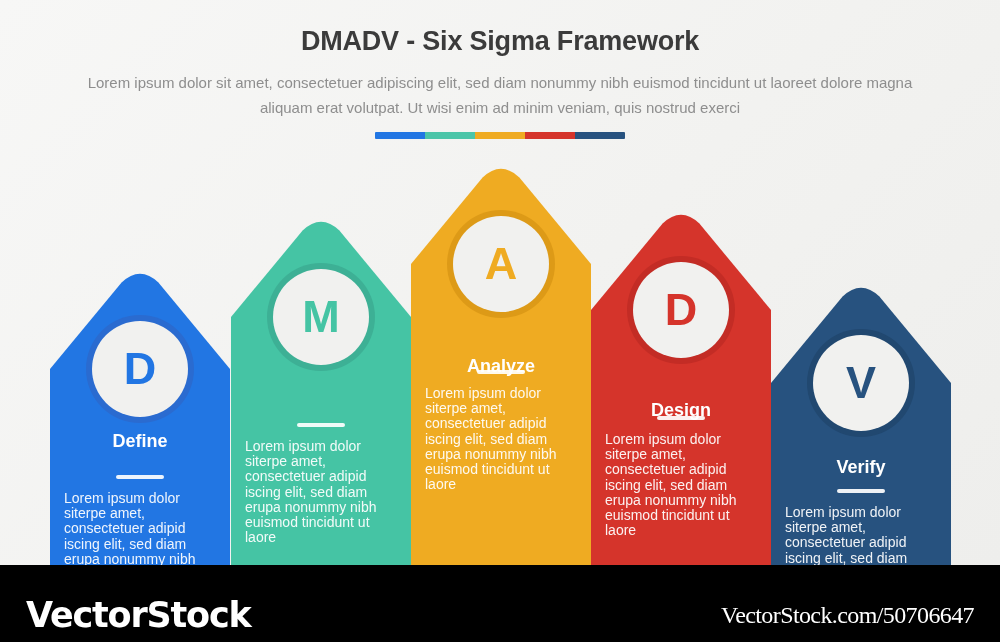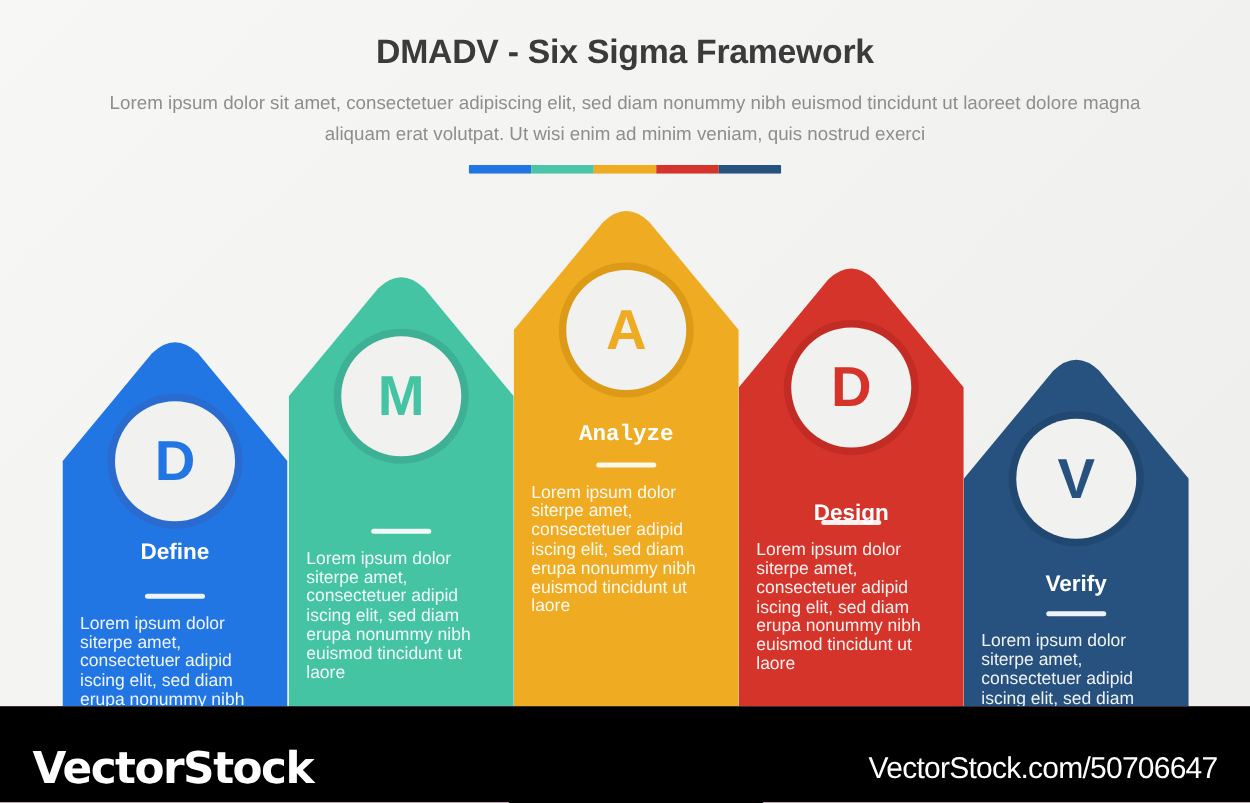--- a/index.html
+++ b/index.html
@@ -144,27 +144,27 @@
     font-family: "DejaVu Sans", sans-serif;
   }
   .brand-url {
     position: absolute;
     right: 26px;
     top: 50%;
     transform: translateY(-50%);
     color: #ffffff;
     font-size: 24px;
     letter-spacing: -0.6px;
-    font-family: Liberation Sans, sans-serif;
+    font-family: Liberation Serif, serif;
   }
 </style>
 </head>
 <body>
 
-<div id="stage" style="background: #f9a8d4;">
+<div id="stage" style="background: #c4b5fd;">
 
   <div id="canvas">
 
     <div class="page-title">DMADV - Six Sigma Framework</div>
 
     <div class="page-subtitle">Lorem ipsum dolor sit amet, consectetuer adipiscing elit, sed diam nonummy nibh euismod tincidunt ut laoreet dolore magna aliquam erat volutpat. Ut wisi enim ad minim veniam, quis nostrud exerci</div>
 
     <div class="divider-bar" id="divider-bar">
         <div class="divider-seg" style="background: rgb(34, 118, 227);"></div>
         <div class="divider-seg" style="background: rgb(75, 197, 168);"></div>
@@ -204,21 +204,21 @@
         <div class="pillar" style="left: 411px; width: 180px; height: 401px;">
           <div class="pillar-shape">
             <svg viewBox="0 0 180 401" preserveAspectRatio="none">
               <path d="M 0,100 L 71.6,13.6 Q 90,-4 108.4,13.6 L 180,100 L 180,401 L 0,401 Z" fill="#efab22"></path>
             </svg>
           </div>
           <div class="badge" style="width: 108px; height: 108px; top: 46px; background: rgb(221, 154, 23);"></div>
           <div class="badge" style="width: 96px; height: 96px; top: 52px;">
             <span class="badge-letter" style="color: rgb(239, 171, 34);">A</span>
           </div>
-          <div class="pillar-title" style="top: 174px; font-family: Liberation Mono, monospace;">Analyze</div>
+          <div class="pillar-title" style="top: 192px;">Analyze</div>
           <div class="title-rule" style="top: 206px;"></div>
           <div class="pillar-desc" style="top: 222px;">Lorem ipsum dolor siterpe amet, consectetuer adipid iscing elit, sed diam erupa nonummy nibh euismod tincidunt ut laore</div>
         </div>
         <div class="pillar" style="left: 591px; width: 180px; height: 355px;">
           <div class="pillar-shape">
             <svg viewBox="0 0 180 355" preserveAspectRatio="none">
               <path d="M 0,100 L 71.6,13.6 Q 90,-4 108.4,13.6 L 180,100 L 180,355 L 0,355 Z" fill="#d5342b"></path>
             </svg>
           </div>
           <div class="badge" style="width: 108px; height: 108px; top: 46px; background: rgb(195, 44, 37);"></div>

